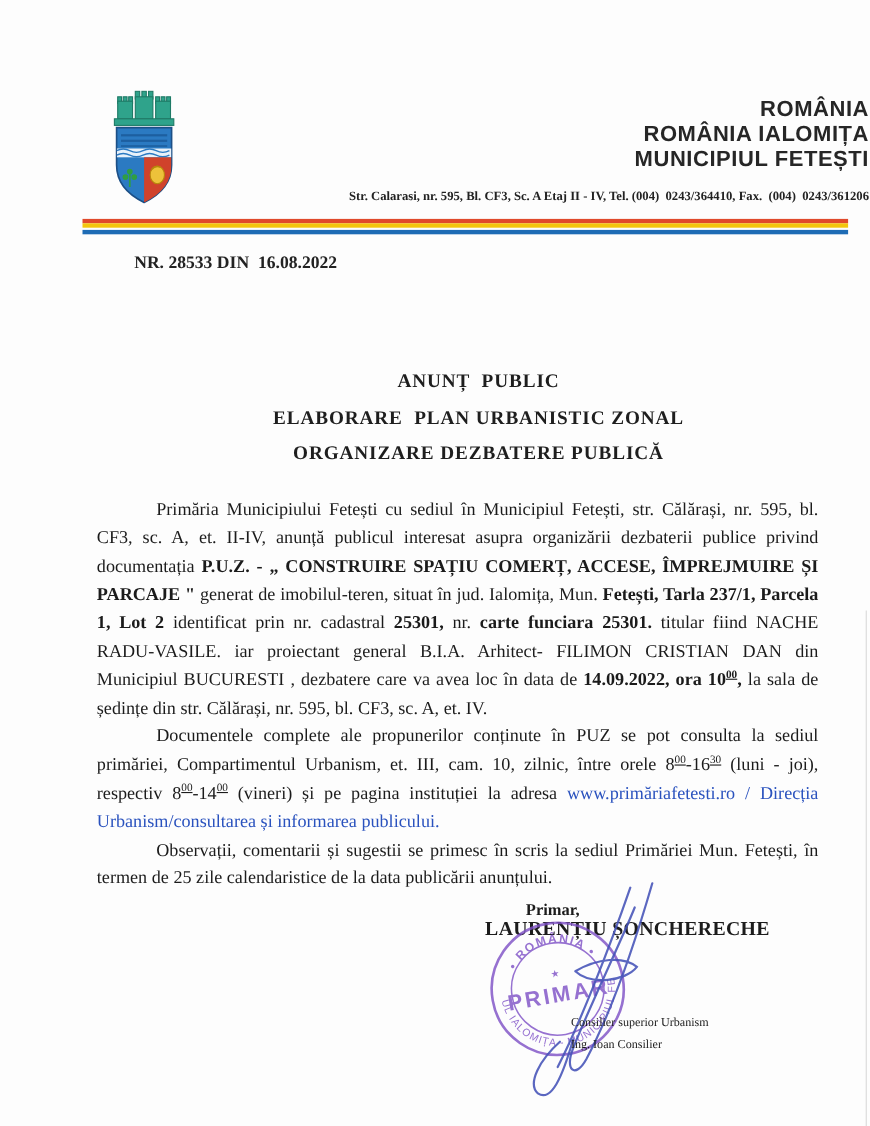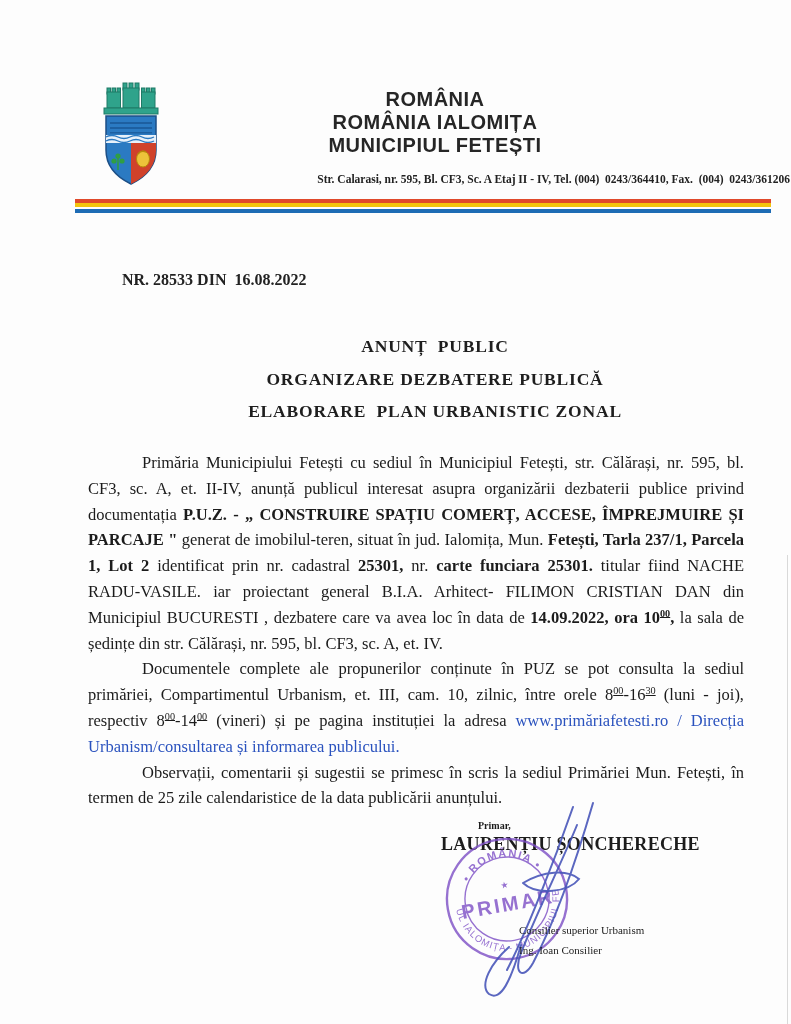--- a/index.html
+++ b/index.html
@@ -3,56 +3,56 @@
 <meta charset="utf-8">
 <style>
   html,body{margin:0;padding:0;background:#ffffff;}
   .page{
     position:relative;width:791px;height:1024px;background:#fdfdfd;
     font-family:"Liberation Serif", serif;color:#1c1c1c;overflow:hidden;
   }
   
   .crest{position:absolute;left:90px;top:82px;}
   .gov-head{
-    position:absolute;left:80px;top:88px;width:710px;text-align:center;
+    position:absolute;left:80px;top:88px;width:710px;text-align:right;
     font-family:"Liberation Sans", sans-serif;font-weight:bold;
     font-size:20px;line-height:23px;color:#262626;letter-spacing:.5px;
   }
   .address{
     position:absolute;left:80px;top:173px;width:710px;text-align:right;
     font-size:11.5px;font-weight:bold;color:#222;white-space:pre-wrap;
   }
   .flag-rule{position:absolute;left:75px;top:199px;width:696px;}
   .stripe{height:4px;}
   .stripe.red{background:#e0492b;}
   .stripe.yellow{background:#f3c50d;}
   .stripe.gap{height:2px;background:transparent;}
   .stripe.blue{background:#1e6cb5;}
   .reg{
     position:absolute;left:122px;top:231px;font-size:16px;font-weight:bold;
-    white-space:pre-wrap;color:#222;margin-top:40px;
+    white-space:pre-wrap;color:#222;
   }
   
   .title{
     position:absolute;left:80px;top:330px;width:710px;text-align:center;
     font-weight:bold;font-size:17.5px;line-height:32.5px;letter-spacing:.8px;
     color:#1e1e1e;
   }
   .title div{white-space:pre-wrap;}
   
   .body{
     position:absolute;left:88px;top:450px;width:656px;
     font-size:16.5px;line-height:25.8px;text-align:justify;color:#1b1b1b;
   }
   .body p{margin:0;text-indent:54px;}
   .b{font-weight:bold;}
   .sup{vertical-align:super;font-size:0.62em;text-decoration:underline;line-height:0;}
   .link{color:#2a52be;}
   
-  .primar-label{position:absolute;left:478px;top:820px;font-weight:bold;font-size:10px;}
+  .primar-label{position:absolute;left:478px;top:820px;font-weight:bold;font-size:15px;}
   .primar-name{position:absolute;left:441px;top:834px;font-weight:bold;font-size:18px;letter-spacing:.3px;}
   .counselor{position:absolute;left:519px;top:920px;font-size:11px;line-height:20px;}
   .stamp{position:absolute;left:436px;top:828px;transform:rotate(-10deg);opacity:.8;}
   .sig{position:absolute;left:425px;top:795px;}
   .scan-line{position:absolute;left:787px;top:555px;width:1px;height:469px;background:#d9d9d9;}
 </style>
 </head>
 <body>
 
 <div class="page">
@@ -107,22 +107,22 @@
     <div class="stripe red"></div>
     <div class="stripe yellow"></div>
     <div class="stripe gap"></div>
     <div class="stripe blue"></div>
   </div>
 
   <div class="reg">NR. 28533 DIN  16.08.2022</div>
 
   <div class="title">
     <div>ANUNȚ  PUBLIC</div>
+    <div>ELABORARE  PLAN URBANISTIC ZONAL</div>
     <div>ORGANIZARE DEZBATERE PUBLICĂ</div>
-    <div>ELABORARE  PLAN URBANISTIC ZONAL</div>
   </div>
 
   <div class="body">
     <p><span>Primăria Municipiului Fetești cu sediul în Municipiul Fetești, str. Călărași, nr. 595, bl. CF3, sc. A, et. II-IV, anunță publicul interesat asupra organizării dezbaterii publice privind documentația </span><span class="b">P.U.Z. - „ CONSTRUIRE SPAȚIU COMERȚ, ACCESE, ÎMPREJMUIRE ȘI PARCAJE " </span><span> generat de imobilul-teren, situat în jud. Ialomița, Mun. </span><span class="b">Fetești, Tarla 237/1, Parcela 1, Lot 2</span><span> identificat prin nr. cadastral </span><span class="b">25301,</span><span> nr. </span><span class="b">carte funciara 25301.</span><span> titular fiind NACHE RADU-VASILE. iar proiectant general B.I.A. Arhitect- FILIMON CRISTIAN DAN din Municipiul BUCURESTI , dezbatere care va avea loc în data de </span><span class="b">14.09.2022, ora 10</span><span class="b sup">00</span><span class="b">,</span><span> la sala de ședințe din str. Călărași, nr. 595, bl. CF3, sc. A, et. IV.</span></p>
     <p><span>Documentele complete ale propunerilor conținute în PUZ se pot consulta la sediul primăriei, Compartimentul Urbanism, et. III, cam. 10, zilnic, între orele 8</span><span class="sup">00</span><span>-16</span><span class="sup">30</span><span> (luni - joi), respectiv 8</span><span class="sup">00</span><span>-14</span><span class="sup">00</span><span> (vineri) și pe pagina instituției la adresa </span><span class="link">www.primăriafetesti.ro /</span><span class="link"> Direcția Urbanism/consultarea și informarea publicului.</span></p>
     <p><span>Observații, comentarii și sugestii se primesc în scris la sediul Primăriei Mun. Fetești, în termen de 25 zile calendaristice de la data publicării anunțului.</span></p>
   </div>
 
   <div class="primar-label">Primar,</div>
   <div class="primar-name">LAURENȚIU ȘONCHERECHE</div>

